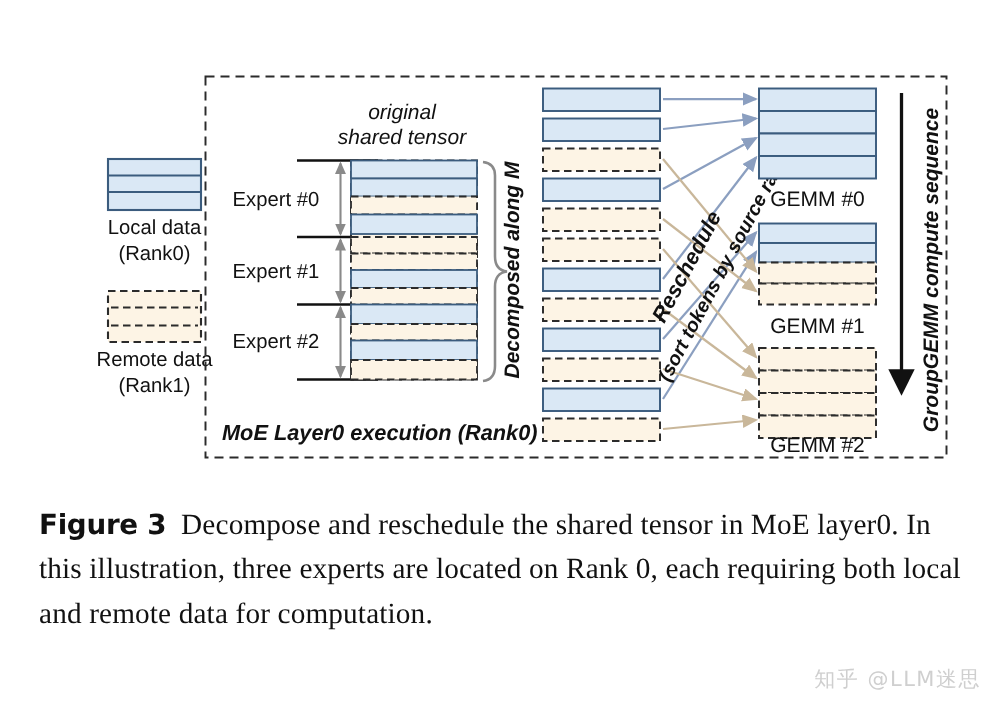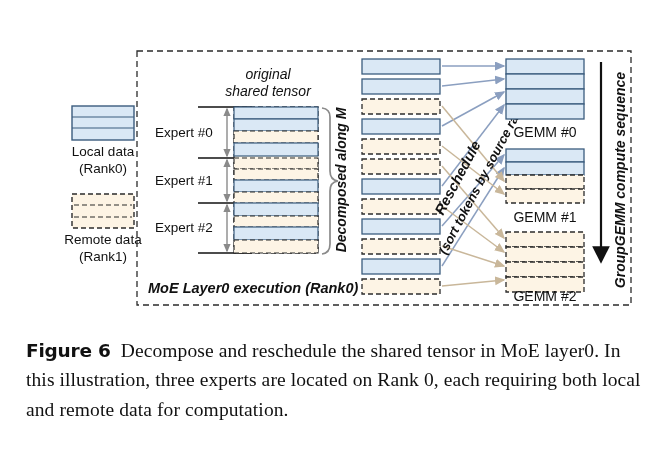--- a/index.html
+++ b/index.html
@@ -196,17 +196,18 @@
       <rect x="506" y="262" width="78" height="15" fill="#fdf4e5" stroke="#2b2b2b" stroke-width="1.3" stroke-dasharray="5,3"></rect>
       <rect x="506" y="277" width="78" height="15" fill="#fdf4e5" stroke="#2b2b2b" stroke-width="1.3" stroke-dasharray="5,3"></rect>
       <text x="545" y="301" text-anchor="middle" font-size="14" fill="#111">GEMM #2</text>
     </g>
 
     <line x1="601" y1="62" x2="601" y2="255" stroke="#111" stroke-width="2.2" marker-end="url(#ah-black)"></line>
     <text x="625" y="180" font-size="14" font-style="italic" font-weight="600" fill="#111" transform="rotate(-90 625 180)" text-anchor="middle">GroupGEMM compute sequence</text>
   </svg>
 
   <div class="caption-block">
-    <span class="caption-label">Figure 6</span>&nbsp;&nbsp;<span class="caption-text">Decompose and reschedule the shared tensor in MoE layer0. In this illustration, three experts are located on Rank 0, each requiring both local and remote data for computation.</span>
+    <span class="caption-label">Figure 3</span>&nbsp;&nbsp;<span class="caption-text">Decompose and reschedule the shared tensor in MoE layer0. In this illustration, three experts are located on Rank 0, each requiring both local and remote data for computation.</span>
   </div>
 
+  <div class="watermark">知乎 @LLM迷思</div>
 
 </div>
 
 </body></html>

